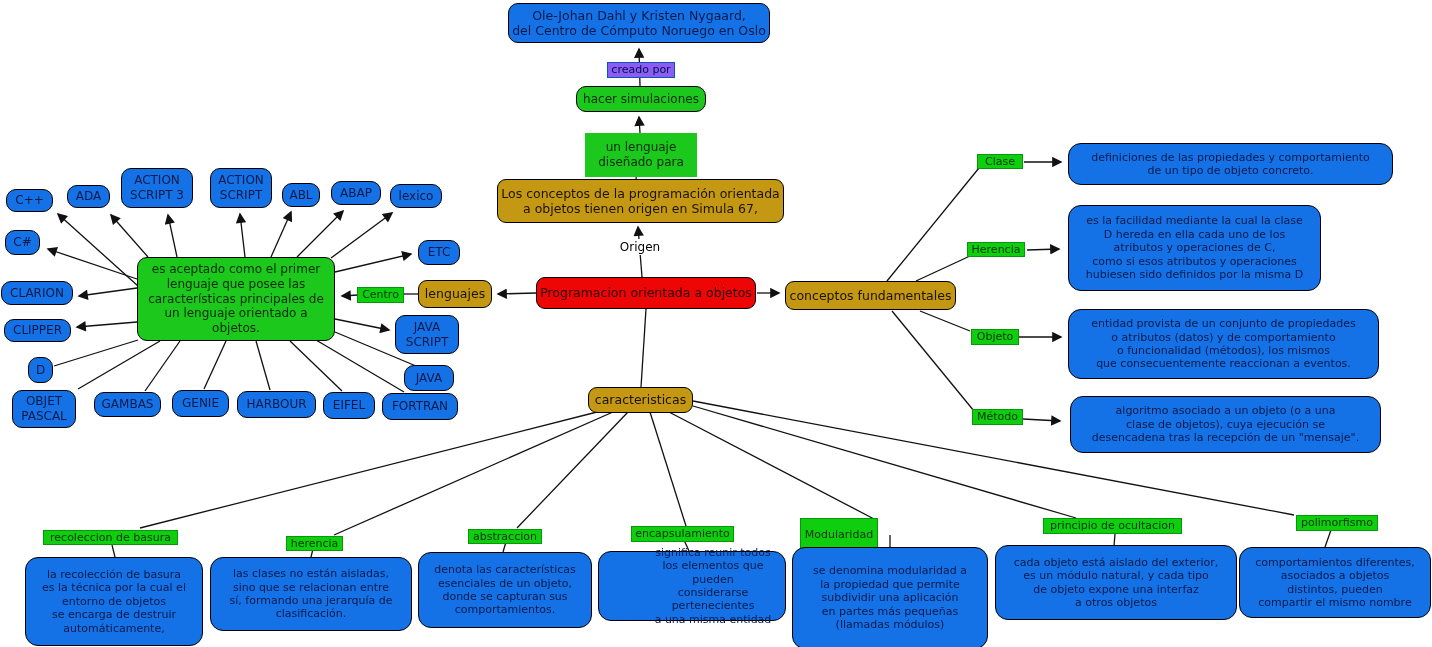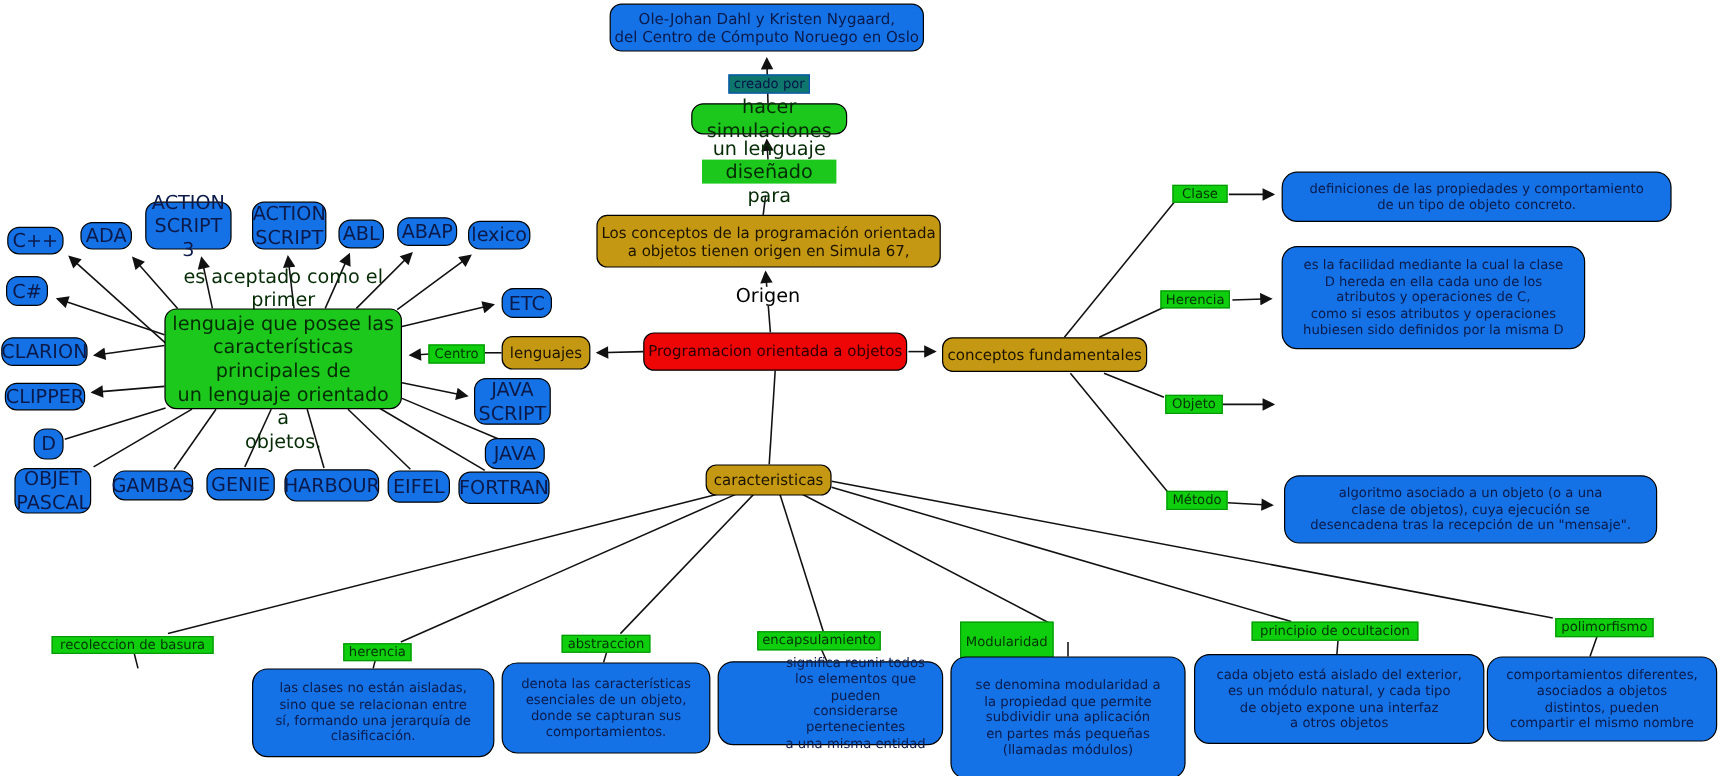--- a/index.html
+++ b/index.html
@@ -8,24 +8,24 @@
   #wires{position:absolute;left:0;top:0;width:1432px;height:647px;}
   #wires line{stroke:#111;stroke-width:1.3;}
   .n{position:absolute;box-sizing:border-box;display:flex;align-items:center;justify-content:center;
      text-align:center;white-space:pre-line;line-height:1.22;cursor:default;padding:1px 3px;}
   .blue{background:#1472E6;border:1.5px solid #000;border-radius:10px;color:#0b1a4a;}
   .greenbox{background:#1CC81C;border:1.5px solid #000;border-radius:10px;color:#062c06;}
   .flatgreen{background:#1CC81C;border:none;color:#062c06;}
   .gold{background:#C49812;border:1.5px solid #000;border-radius:9px;color:#1c1400;}
   .red{background:#EE0505;border:1.5px solid #000;border-radius:9px;color:#2b0000;}
   .glabel{background:#0ECE0E;border:1px solid #089708;color:#053305;padding:0 2px;}
-  .blabel{background:#0f766e;border:1px solid #0b55b5;color:#041444;}
+  .blabel{background:#8b5cf6;border:1px solid #0b55b5;color:#041444;}
   .txt{background:#ffffff;color:#000;}
   .md{font-size:12.5px;}
-  .rg{font-size:16px;text-align:center;}
+  .rg{font-size:12px;text-align:center;}
   .sm{font-size:11px;}
 </style>
 </head>
 <body>
 
 <div id="map">
 
   <svg id="wires" xmlns="http://www.w3.org/2000/svg">
     <defs>
       <marker id="arr" viewBox="0 0 10 10" refX="8.5" refY="5" markerWidth="9" markerHeight="8" orient="auto-start-reverse">
@@ -86,21 +86,21 @@
     <line x1="684" y1="540" x2="689" y2="551"></line>
     <line x1="890" y1="535" x2="890" y2="547"></line>
     <line x1="1115" y1="534" x2="1114" y2="546"></line>
     <line x1="1331" y1="530" x2="1325" y2="547"></line>
   </svg>
 
   <div class="n blue md" style="left:508px;top:3px;width:262px;height:40px;">Ole-Johan Dahl y Kristen Nygaard,
 del Centro de Cómputo Noruego en Oslo</div>
   <div class="n blabel sm" style="left:607px;top:62px;width:68px;height:16px;">creado por</div>
   <div class="n greenbox rg" style="left:576px;top:86px;width:130px;height:26px;">hacer simulaciones</div>
-  <div class="n flatgreen rg" style="left:585px;top:133px;width:112px;height:20px;">un lenguaje
+  <div class="n flatgreen rg" style="left:585px;top:133px;width:112px;height:44px;">un lenguaje
 diseñado para</div>
   <div class="n gold md" style="left:497px;top:179px;width:287px;height:44px;">Los conceptos de la programación orientada
 a objetos tienen origen en Simula 67,</div>
   <div class="n txt rg" style="left:610px;top:239px;width:60px;height:16px;">Origen</div>
 
   <div class="n red md" style="left:536px;top:277px;width:220px;height:32px;">Programacion orientada a objetos</div>
 
   <div class="n gold md" style="left:418px;top:280px;width:74px;height:28px;">lenguajes</div>
   <div class="n glabel sm" style="left:357px;top:287px;width:47px;height:16px;">Centro</div>
   <div class="n greenbox rg" style="left:137px;top:257px;width:198px;height:84px;">es aceptado como el primer
@@ -141,34 +141,43 @@
   <div class="n glabel sm" style="left:971px;top:329px;width:48px;height:16px;">Objeto</div>
   <div class="n glabel sm" style="left:972px;top:409px;width:51px;height:16px;">Método</div>
 
   <div class="n blue sm" style="left:1068px;top:143px;width:325px;height:42px;border-radius:13px;">definiciones de las propiedades y comportamiento
 de un tipo de objeto concreto.</div>
   <div class="n blue sm" style="left:1068px;top:205px;width:253px;height:86px;border-radius:13px;">es la facilidad mediante la cual la clase
 D hereda en ella cada uno de los
 atributos y operaciones de C,
 como si esos atributos y operaciones
 hubiesen sido definidos por la misma D</div>
+  <div class="n blue sm" style="left:1068px;top:309px;width:311px;height:70px;border-radius:13px;">entidad provista de un conjunto de propiedades
+o atributos (datos) y de comportamiento
+o funcionalidad (métodos), los mismos
+que consecuentemente reaccionan a eventos.</div>
   <div class="n blue sm" style="left:1070px;top:396px;width:311px;height:57px;border-radius:13px;">algoritmo asociado a un objeto (o a una
 clase de objetos), cuya ejecución se
 desencadena tras la recepción de un "mensaje".</div>
 
   <div class="n gold md" style="left:588px;top:387px;width:105px;height:26px;">caracteristicas</div>
 
   <div class="n glabel sm" style="left:43px;top:530px;width:135px;height:15px;">recoleccion de basura</div>
   <div class="n glabel sm" style="left:286px;top:536px;width:57px;height:15px;">herencia</div>
   <div class="n glabel sm" style="left:468px;top:529px;width:74px;height:15px;">abstraccion</div>
   <div class="n glabel sm" style="left:631px;top:526px;width:103px;height:16px;">encapsulamiento</div>
   <div class="n glabel sm" style="left:800px;top:518px;width:78px;height:33px;">Modularidad</div>
   <div class="n glabel sm" style="left:1043px;top:518px;width:139px;height:16px;">principio de ocultacion</div>
   <div class="n glabel sm" style="left:1296px;top:515px;width:82px;height:16px;">polimorfismo</div>
 
+  <div class="n blue sm" style="left:25px;top:557px;width:178px;height:89px;border-radius:13px;">la recolección de basura
+es la técnica por la cual el
+entorno de objetos
+se encarga de destruir
+automáticamente,</div>
   <div class="n blue sm" style="left:210px;top:557px;width:202px;height:74px;border-radius:13px;">las clases no están aisladas,
 sino que se relacionan entre
 sí, formando una jerarquía de
 clasificación.</div>
   <div class="n blue sm" style="left:418px;top:552px;width:174px;height:76px;border-radius:13px;">denota las características
 esenciales de un objeto,
 donde se capturan sus
 comportamientos.</div>
   <div class="n blue sm" style="left:598px;top:551px;width:188px;height:70px;border-radius:13px;padding-left:45px;">significa reunir todos
 los elementos que pueden

